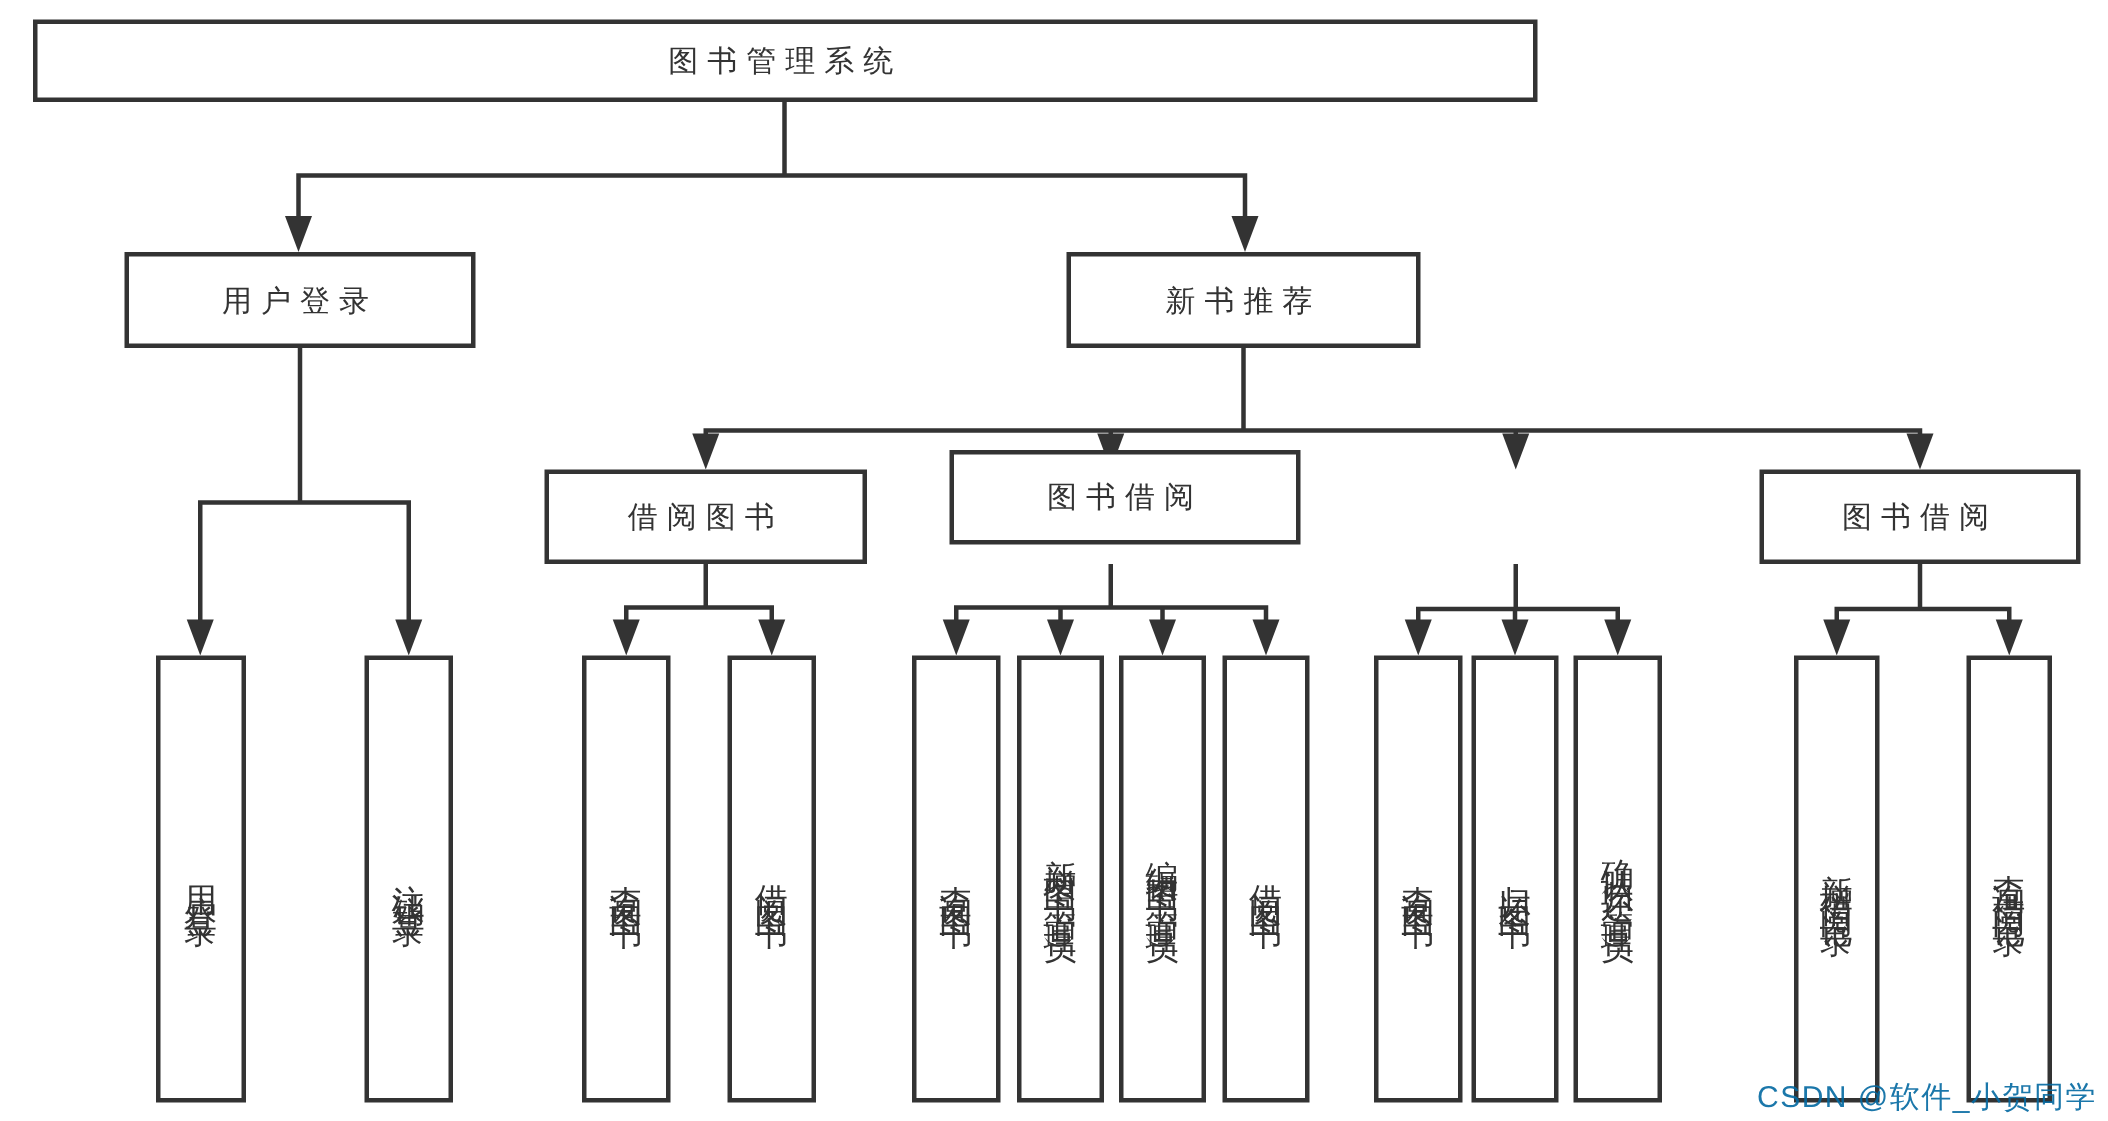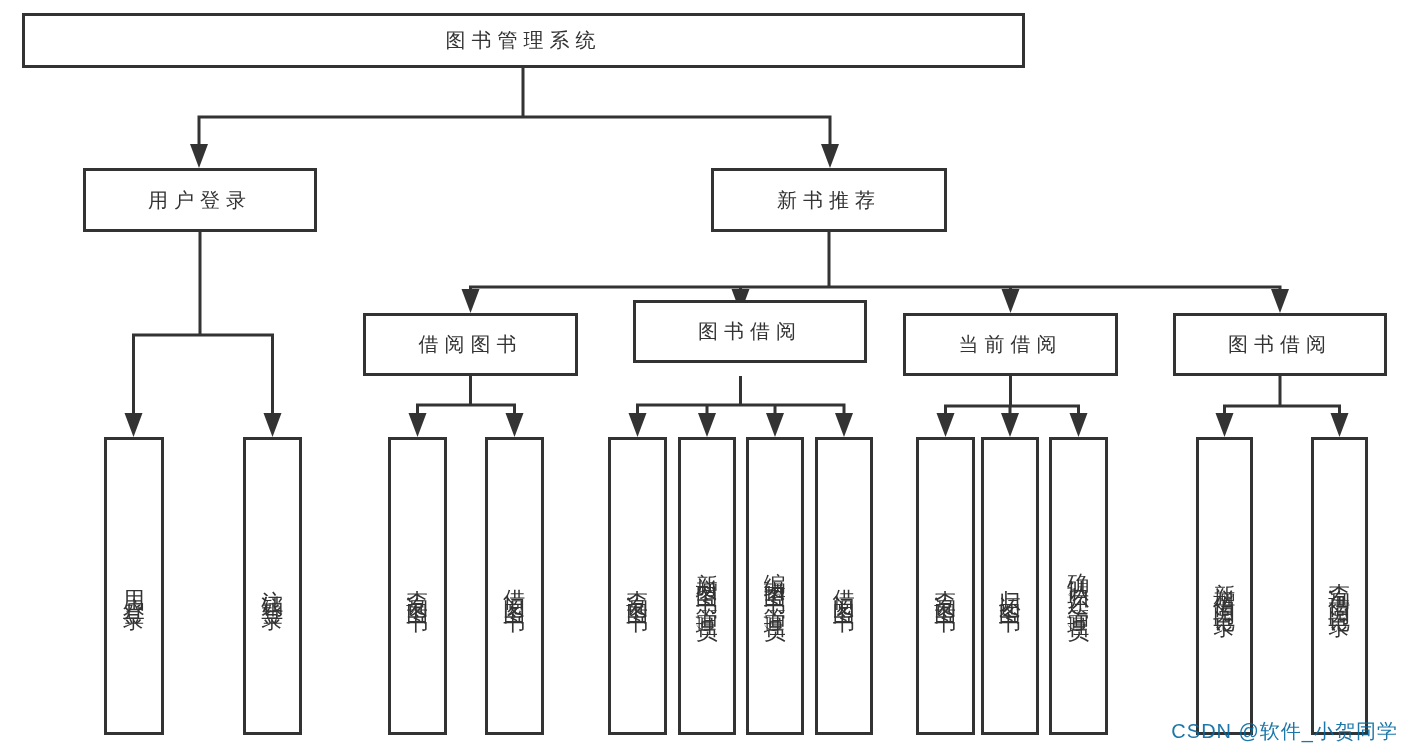--- a/index.html
+++ b/index.html
@@ -68,21 +68,20 @@
          M1330.5 413 h18 L1339.5 437 Z"></path>
   </svg>
 
   <div class="box h-label" style="left:22px;top:13px;width:1003px;height:55px">图书管理系统</div>
 
   <div class="box h-label" style="left:83px;top:168px;width:234px;height:64px">用户登录</div>
   <div class="box h-label" style="left:711px;top:168px;width:236px;height:64px">新书推荐</div>
 
   <div class="box h-label" style="left:363px;top:313px;width:215px;height:63px">借阅图书</div>
   <div class="box h-label" style="left:633px;top:300px;width:234px;height:63px">图书借阅</div>
-  <div class="box h-label" style="left:903px;top:313px;width:215px;height:63px">当前借阅</div>
   <div class="box h-label" style="left:1173px;top:313px;width:214px;height:63px">图书借阅</div>
 
   <div class="box leaf" style="left:104px;top:437px;width:60px;height:298px">
     <span>用户登录</span>
     </div>
   <div class="box leaf" style="left:243px;top:437px;width:59px;height:298px">
     <span>注销登录</span>
     </div>
 
   <div class="box leaf" style="left:388px;top:437px;width:59px;height:298px">

